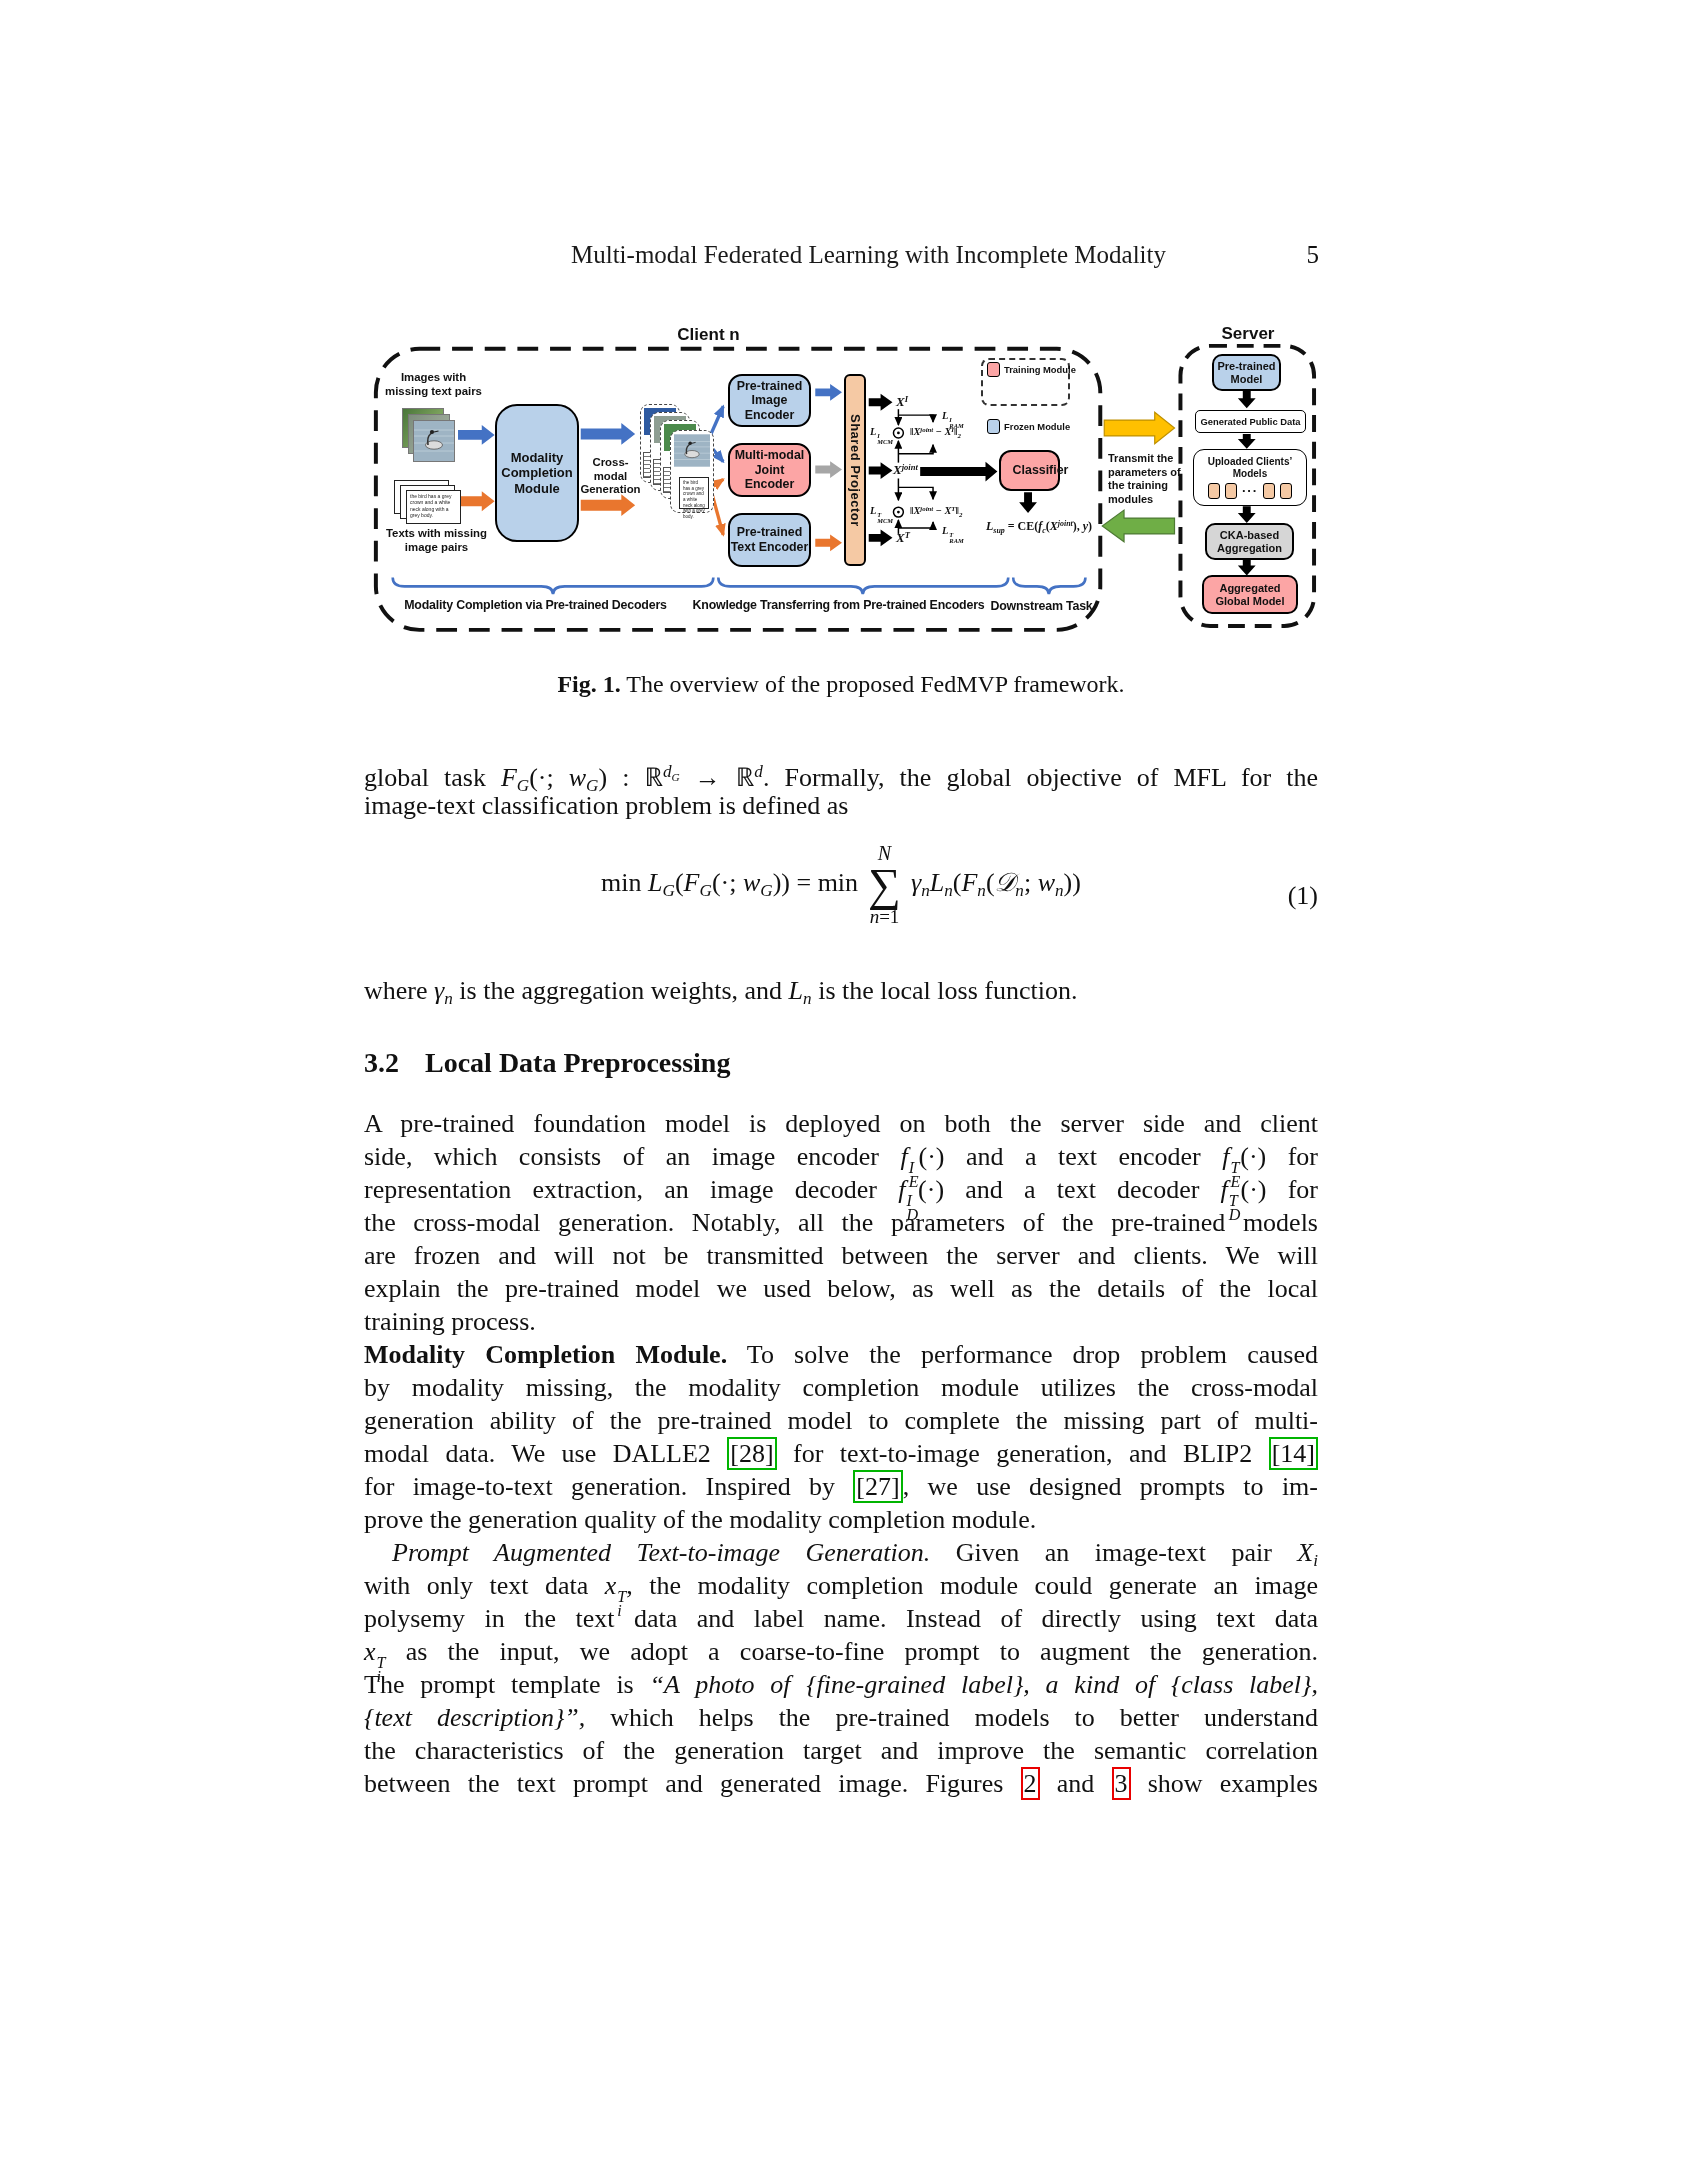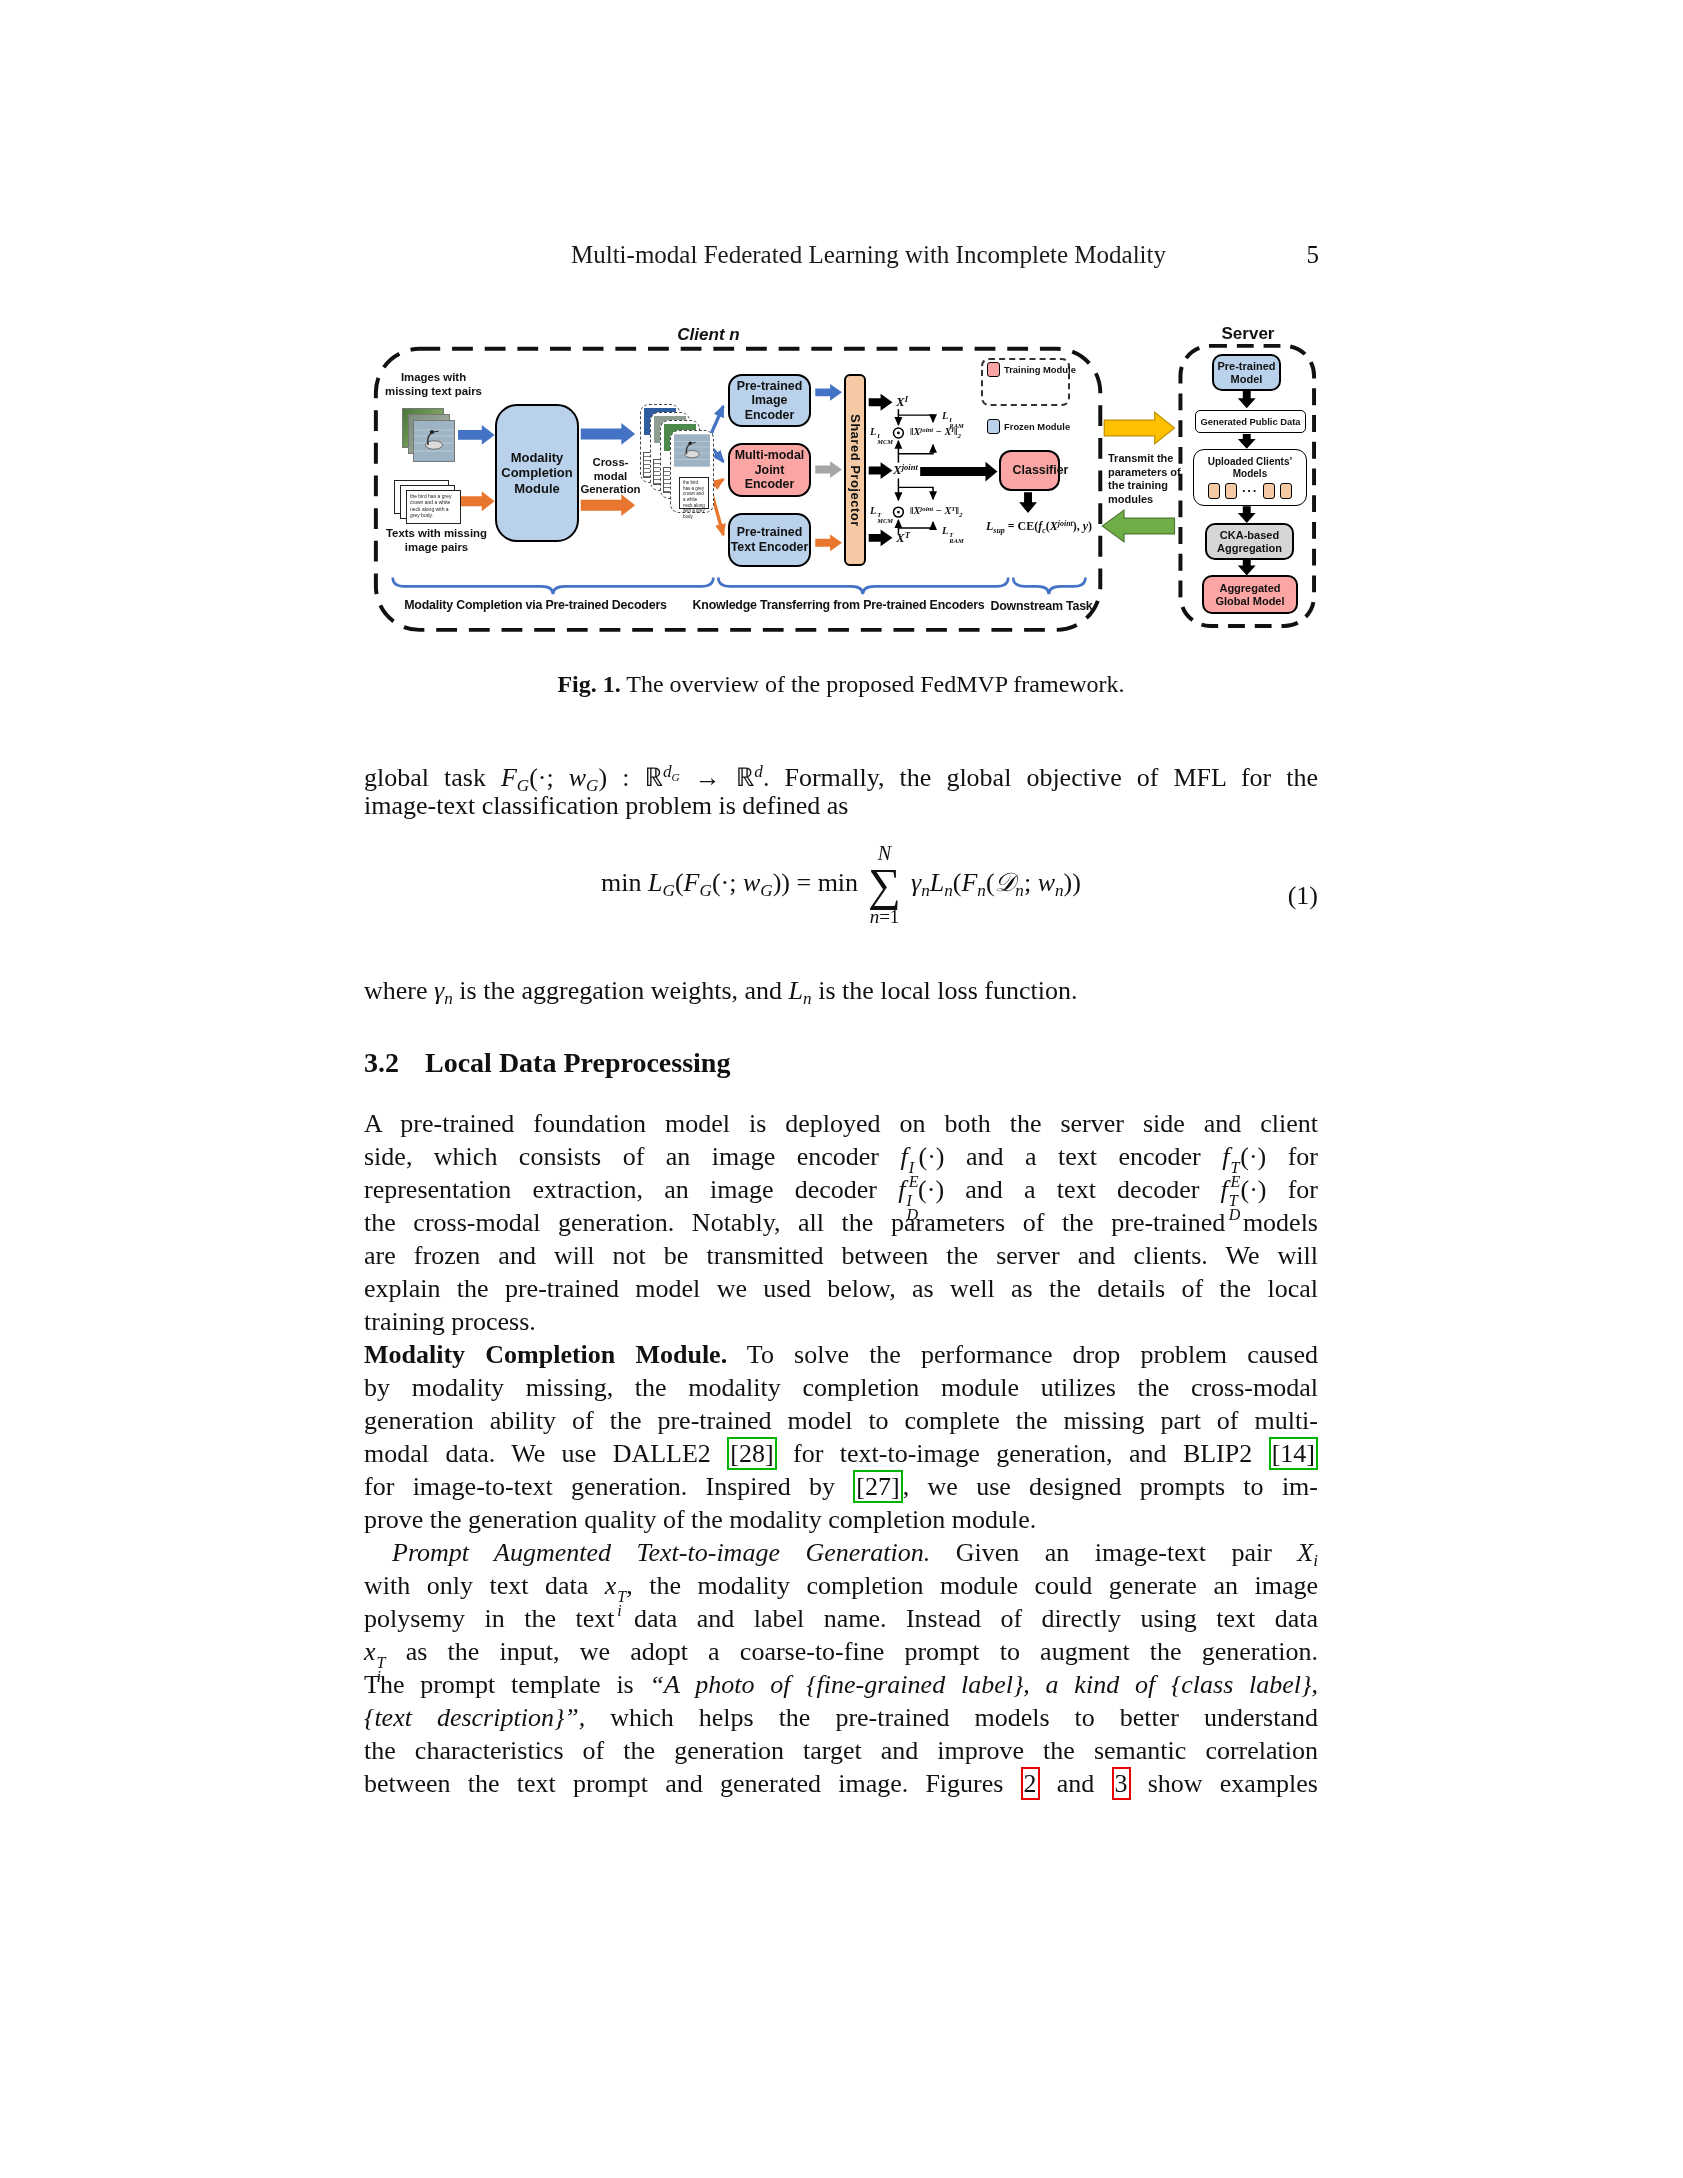--- a/index.html
+++ b/index.html
@@ -144,21 +144,21 @@
       <polygon points="888,88 888,96 883,96 892,106 901,96 896,96 896,88" fill="#000"></polygon>
       <polygon points="888,132 888,137 883,137 892,147 901,137 896,137 896,132" fill="#000"></polygon>
       <polygon points="888,205 888,212 883,212 892,222 901,212 896,212 896,205" fill="#000"></polygon>
       <polygon points="888,258 888,265 883,265 892,275 901,265 896,265 896,258" fill="#000"></polygon>
 
       <path d="M29,277 Q29,286 41,286 L179,286 Q191,286 191,294 Q191,286 203,286 L341,286 Q353,286 353,277" fill="none" stroke="#4472c4" stroke-width="2.6"></path>
       <path d="M358,277 Q358,286 370,286 L492,286 Q504,286 504,294 Q504,286 516,286 L639,286 Q651,286 651,277" fill="none" stroke="#4472c4" stroke-width="2.6"></path>
       <path d="M656,277 Q656,286 668,286 L680,286 Q692,286 692,294 Q692,286 704,286 L717,286 Q729,286 729,277" fill="none" stroke="#4472c4" stroke-width="2.6"></path>
     </svg>
 
-    <div class="big-label" style="left:295px;top:22px;width:99px;font-style:italic;">Client n</div>
+    <div class="big-label" style="left:295px;top:22px;width:99px;">Client n</div>
     <div class="big-label" style="left:837px;top:21px;width:94px;">Server</div>
 
     <div class="lbl" style="left:14px;top:68px;width:111px;font-size:11.4px;">Images with
 missing text pairs</div>
     <div class="photo" style="left:39px;top:106px;width:40px;height:38px;background:linear-gradient(125deg,#49763a,#7ba15c 60%,#5d8a49);"></div>
     <div class="photo" style="left:45px;top:112px;width:40px;height:38px;background:linear-gradient(125deg,#7d8d7d,#a9b5a4);"></div>
     <div class="photo" style="left:50px;top:118px;width:40px;height:40px;"><svg width="40" height="40" viewBox="0 0 40 40">
           <rect width="40" height="40" fill="#9eb4c4"></rect>
           <g stroke="#b9cbd6" stroke-width="1">
             <line y1="9" x2="40" y2="9"></line>

